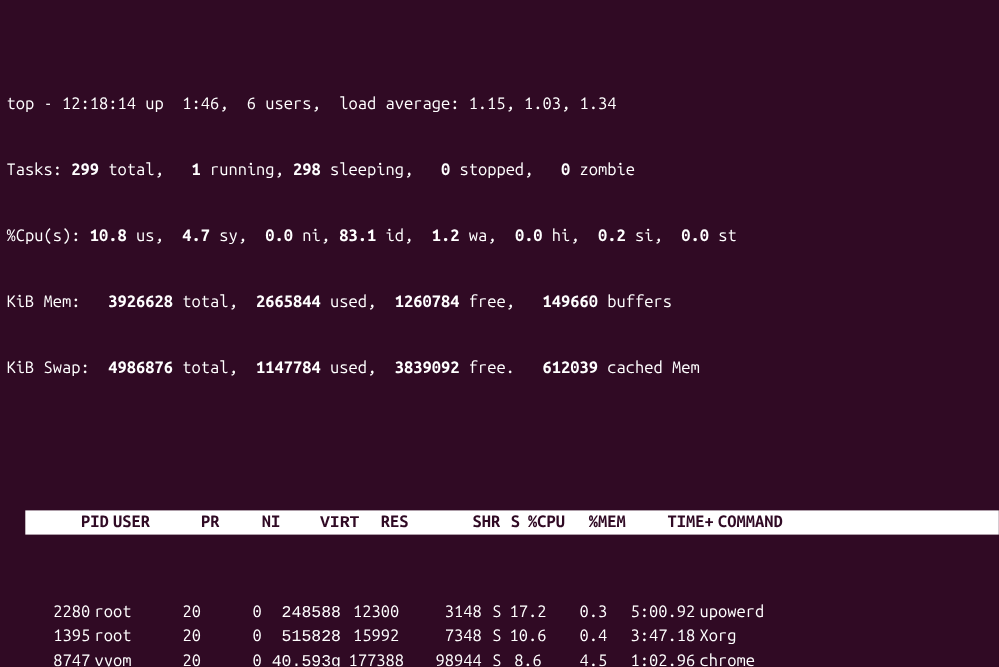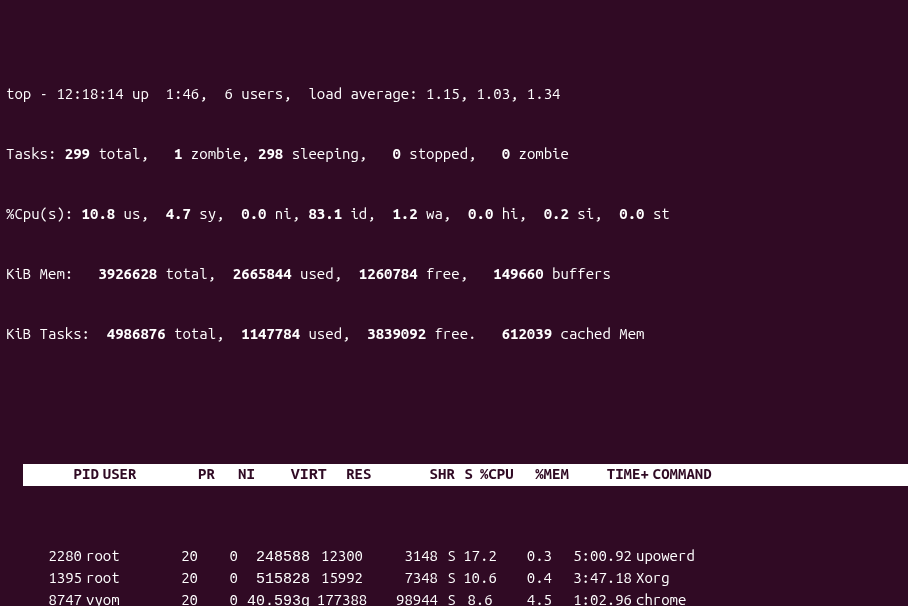--- a/index.html
+++ b/index.html
@@ -24,42 +24,42 @@
     background: #ffffff;
     color: #300a24;
     font-weight: bold;
     display: inline-block;
     width: 100%;
   }
   #header-row span, .proc-row span { display: inline-block; white-space: pre; }
   .proc-row { display: block; }
   .c-pid    { width: 56px; text-align: right; padding-left: 20px; }
   .c-user   { width: 80px; text-align: left; padding-left:4px;}
-  .c-pr     { width: 32px; text-align: right; }
+  .c-pr     { width: 32px; }
   .c-ni     { width: 40px; text-align: right; }
   .c-virt   { width: 72px; text-align: right; font-family: Liberation Mono, monospace; }
   .c-res    { width: 64px; text-align: center; }
   .c-shr    { width: 64px; text-align: right; }
   .c-s      { width: 16px; text-align: right; padding-left:2px;}
   .c-cpu    { width: 48px; text-align: center; }
   .c-mem    { width: 48px; text-align: right; }
   .c-time   { width: 80px; text-align: right; }
   .c-cmd    { width: 180px; text-align: left; padding-left:4px;}
 </style>
 </head>
 <body>
 
 <div id="terminal">
 
   
   <div class="summary-line"><span>top - </span><span>12:18:14</span><span> up  1:46,  </span><span>6</span><span> users,  load average: </span><span>1.15, 1.03, 1.34</span></div>
-  <div class="summary-line"><span>Tasks: </span><span class="b">299</span><span> total,   </span><span class="b">1</span><span> zombie, </span><span class="b">298</span><span> sleeping,   </span><span class="b">0</span><span> stopped,   </span><span class="b">0</span><span> zombie</span></div>
+  <div class="summary-line"><span>Tasks: </span><span class="b">299</span><span> total,   </span><span class="b">1</span><span> running, </span><span class="b">298</span><span> sleeping,   </span><span class="b">0</span><span> stopped,   </span><span class="b">0</span><span> zombie</span></div>
   <div class="summary-line"><span>%Cpu(s): </span><span class="b">10.8</span><span> us,  </span><span class="b">4.7</span><span> sy,  </span><span class="b">0.0</span><span> ni, </span><span class="b">83.1</span><span> id,  </span><span class="b">1.2</span><span> wa,  </span><span class="b">0.0</span><span> hi,  </span><span class="b">0.2</span><span> si,  </span><span class="b">0.0</span><span> st</span></div>
   <div class="summary-line"><span>KiB Mem:   </span><span class="b">3926628</span><span> total,  </span><span class="b">2665844</span><span> used,  </span><span class="b">1260784</span><span> free,   </span><span class="b">149660</span><span> buffers</span></div>
-  <div class="summary-line"><span>KiB Tasks:  </span><span class="b">4986876</span><span> total,  </span><span class="b">1147784</span><span> used,  </span><span class="b">3839092</span><span> free.   </span><span class="b">612039</span><span> cached Mem</span></div>
+  <div class="summary-line"><span>KiB Swap:  </span><span class="b">4986876</span><span> total,  </span><span class="b">1147784</span><span> used,  </span><span class="b">3839092</span><span> free.   </span><span class="b">612039</span><span> cached Mem</span></div>
   <div class="summary-line">&nbsp;</div>
 
   
   <div id="header-row"><span class="c-pid">PID</span><span class="c-user">USER</span><span class="c-pr">PR</span><span class="c-ni">NI</span><span class="c-virt">VIRT</span><span class="c-res">RES</span><span class="c-shr">SHR</span><span class="c-s">S</span><span class="c-cpu">%CPU</span><span class="c-mem">%MEM</span><span class="c-time">TIME+</span><span class="c-cmd">COMMAND</span></div>
 
   
   <div id="process-list"><div class="proc-row"><span class="c-pid">2280</span><span class="c-user">root</span><span class="c-pr">20</span><span class="c-ni">0</span><span class="c-virt">248588</span><span class="c-res">12300</span><span class="c-shr">3148</span><span class="c-s">S</span><span class="c-cpu">17.2</span><span class="c-mem">0.3</span><span class="c-time">5:00.92</span><span class="c-cmd">upowerd</span></div><div class="proc-row"><span class="c-pid">1395</span><span class="c-user">root</span><span class="c-pr">20</span><span class="c-ni">0</span><span class="c-virt">515828</span><span class="c-res">15992</span><span class="c-shr">7348</span><span class="c-s">S</span><span class="c-cpu">10.6</span><span class="c-mem">0.4</span><span class="c-time">3:47.18</span><span class="c-cmd">Xorg</span></div><div class="proc-row"><span class="c-pid">8747</span><span class="c-user">vyom</span><span class="c-pr">20</span><span class="c-ni">0</span><span class="c-virt">40.593g</span><span class="c-res">177388</span><span class="c-shr">98944</span><span class="c-s">S</span><span class="c-cpu">8.6</span><span class="c-mem">4.5</span><span class="c-time">1:02.96</span><span class="c-cmd">chrome</span></div><div class="proc-row"><span class="c-pid">2979</span><span class="c-user">vyom</span><span class="c-pr">20</span><span class="c-ni">0</span><span class="c-virt">1557820</span><span class="c-res">41176</span><span class="c-shr">19976</span><span class="c-s">S</span><span class="c-cpu">6.3</span><span class="c-mem">1.0</span><span class="c-time">3:44.70</span><span class="c-cmd">compiz</span></div></div>
 
 </div>
 

